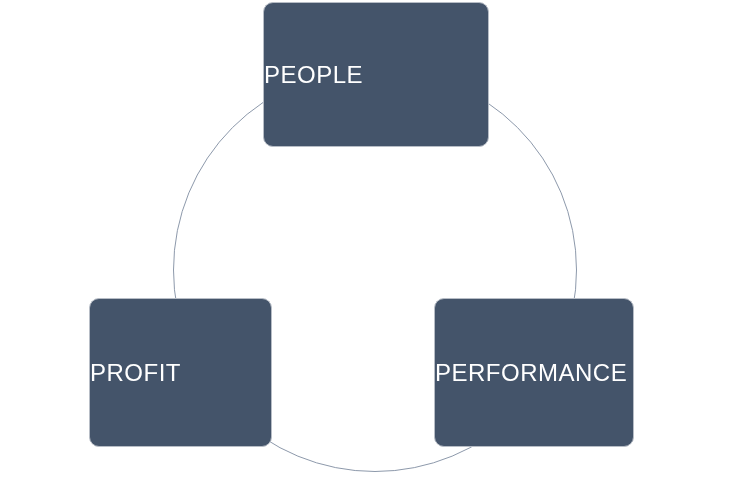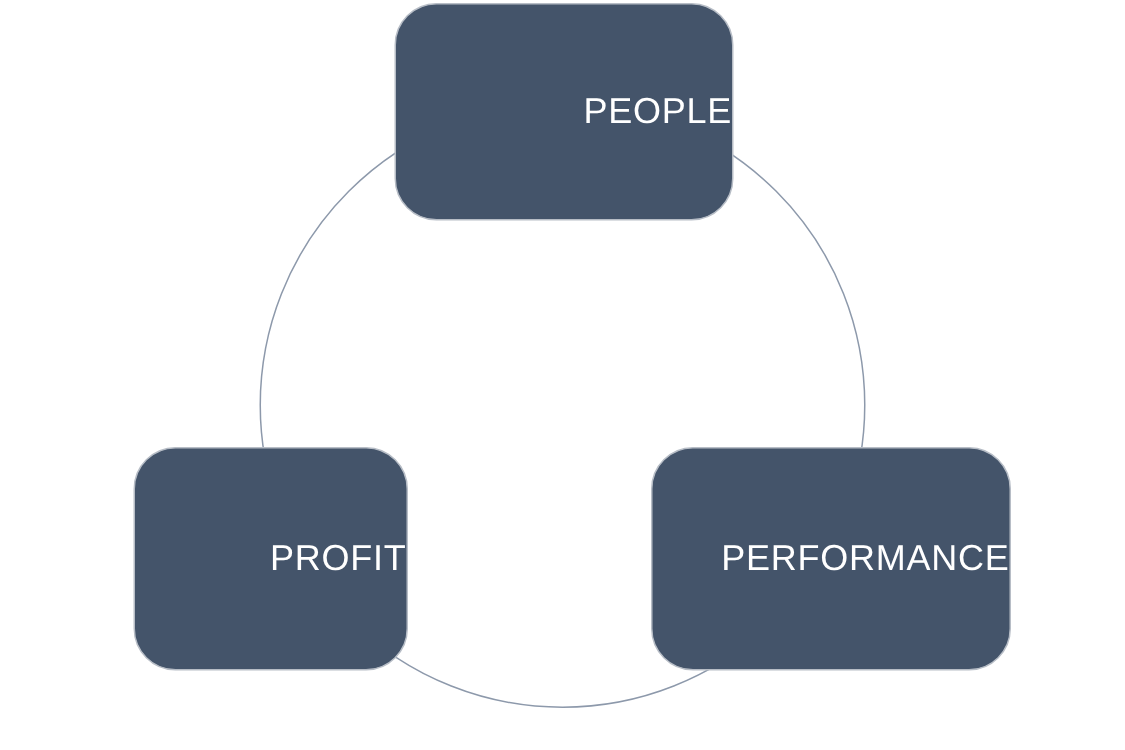--- a/index.html
+++ b/index.html
@@ -28,37 +28,37 @@
     width:404px;
     height:404px;
     border-radius:50%;
     border:1.4px solid var(--circle-stroke);
     box-sizing:border-box;
   }
   .node{
     position:absolute;
     background:var(--node-fill);
     border:1px solid var(--node-border);
-    border-radius:28px;
+    border-radius:10px;
     box-sizing:border-box;
     display:flex;
     align-items:center;
-    justify-content:flex-end;
+    justify-content:flex-start;
   }
   .node-label{
     color:var(--node-text);
     font-size:24px;
     letter-spacing:0.5px;
     font-weight:400;
     white-space:nowrap;
     user-select:none;
   }
   .node-people{left:263px; top:2px;  width:226px; height:145px;}
   .node-profit{left:89px;  top:298px; width:183px; height:149px;}
-  .node-performance{left:434px; top:298px; width:240px; height:149px;}
+  .node-performance{left:434px; top:298px; width:200px; height:149px;}
 </style>
 </head>
 <body>
 
 <div class="canvas">
 
   <div class="cycle-circle"></div>
 
   <div class="node node-people">
     <span class="node-label">PEOPLE</span>

